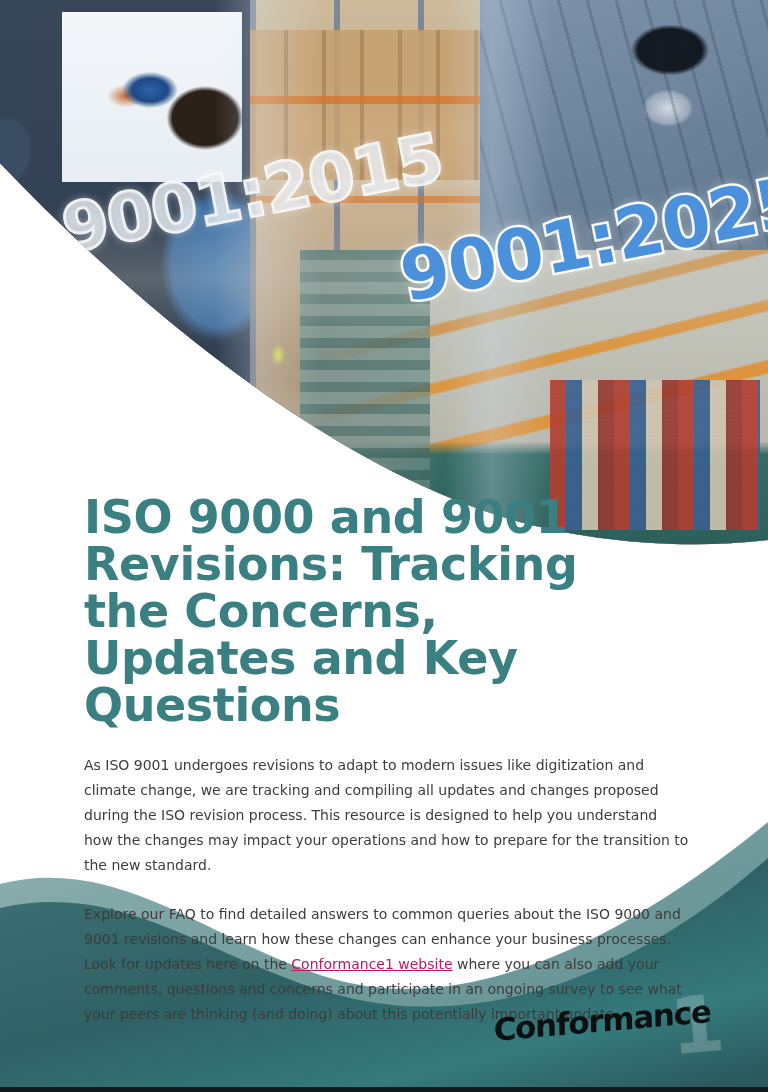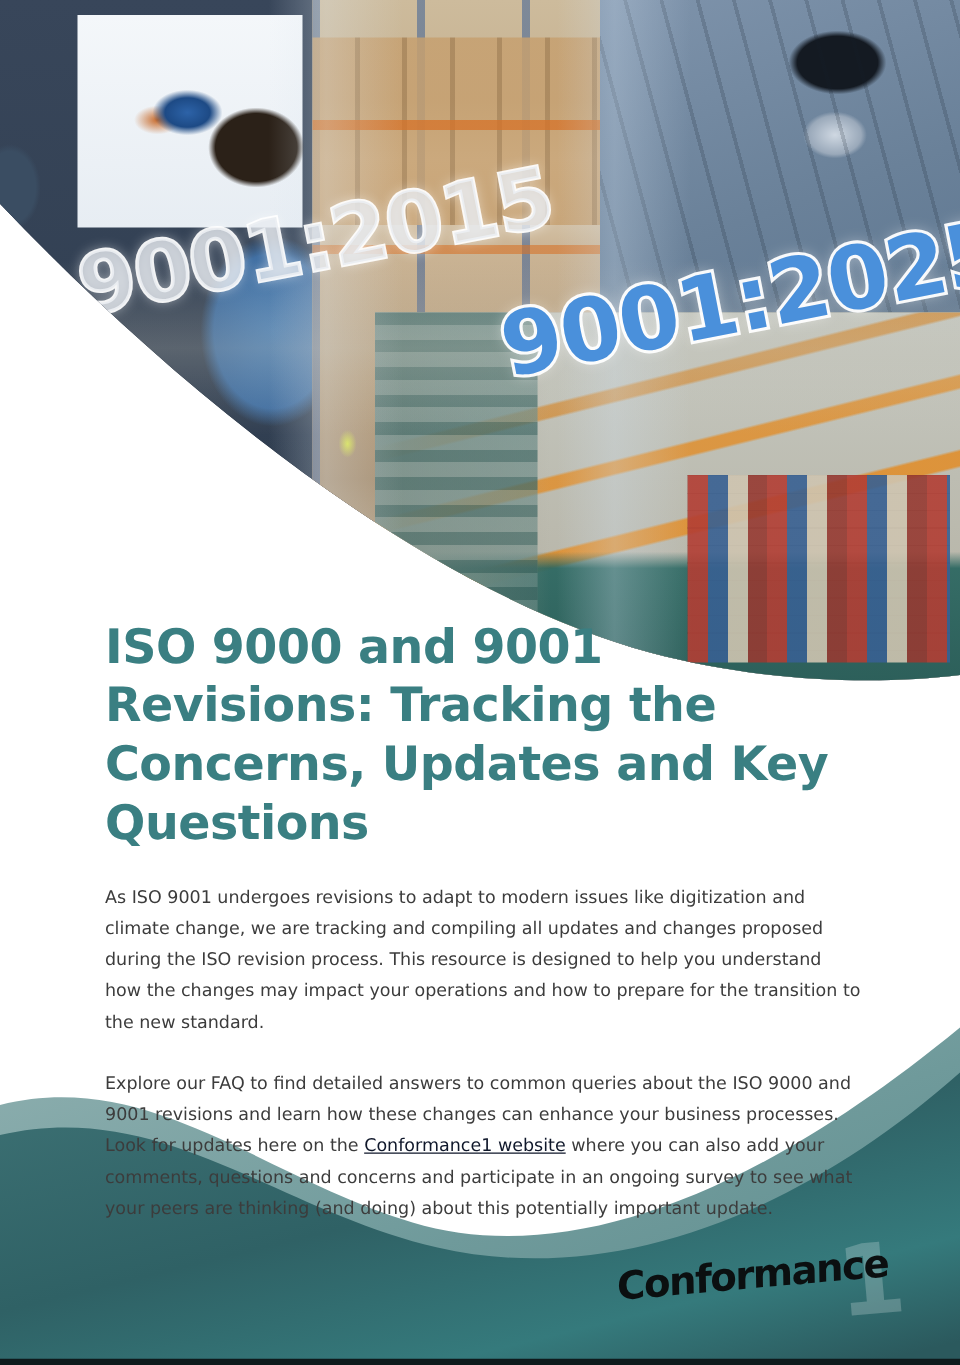--- a/index.html
+++ b/index.html
@@ -238,37 +238,37 @@
     position: absolute;
     left: 84px;
     top: 494px;
     width: 608px;
     z-index: 5;
   }
   #page-title {
     color: #3a7f82;
     font-family: "DejaVu Sans", sans-serif;
     font-weight: 700;
-    font-size: 38px;
+    font-size: 46px;
     line-height: 47px;
     letter-spacing: -0.4px;
     margin: 0 0 24px 0;
     max-width: 580px;
   }
   .para {
     color: #3c3c3c;
     font-family: "DejaVu Sans", sans-serif;
     font-size: 14px;
     line-height: 25px;
     margin: 0 0 24px 0;
   }
   #para-1 { max-width: 605px; }
   #para-2 { max-width: 605px; }
   #site-link {
-    color: #0f172a;
+    color: #be185d;
   }
 
   
   #waves {
     position: absolute;
     left: 0; bottom: 0;
     width: 768px; height: 300px;
     z-index: 3;
   }
   #footer-bar {

